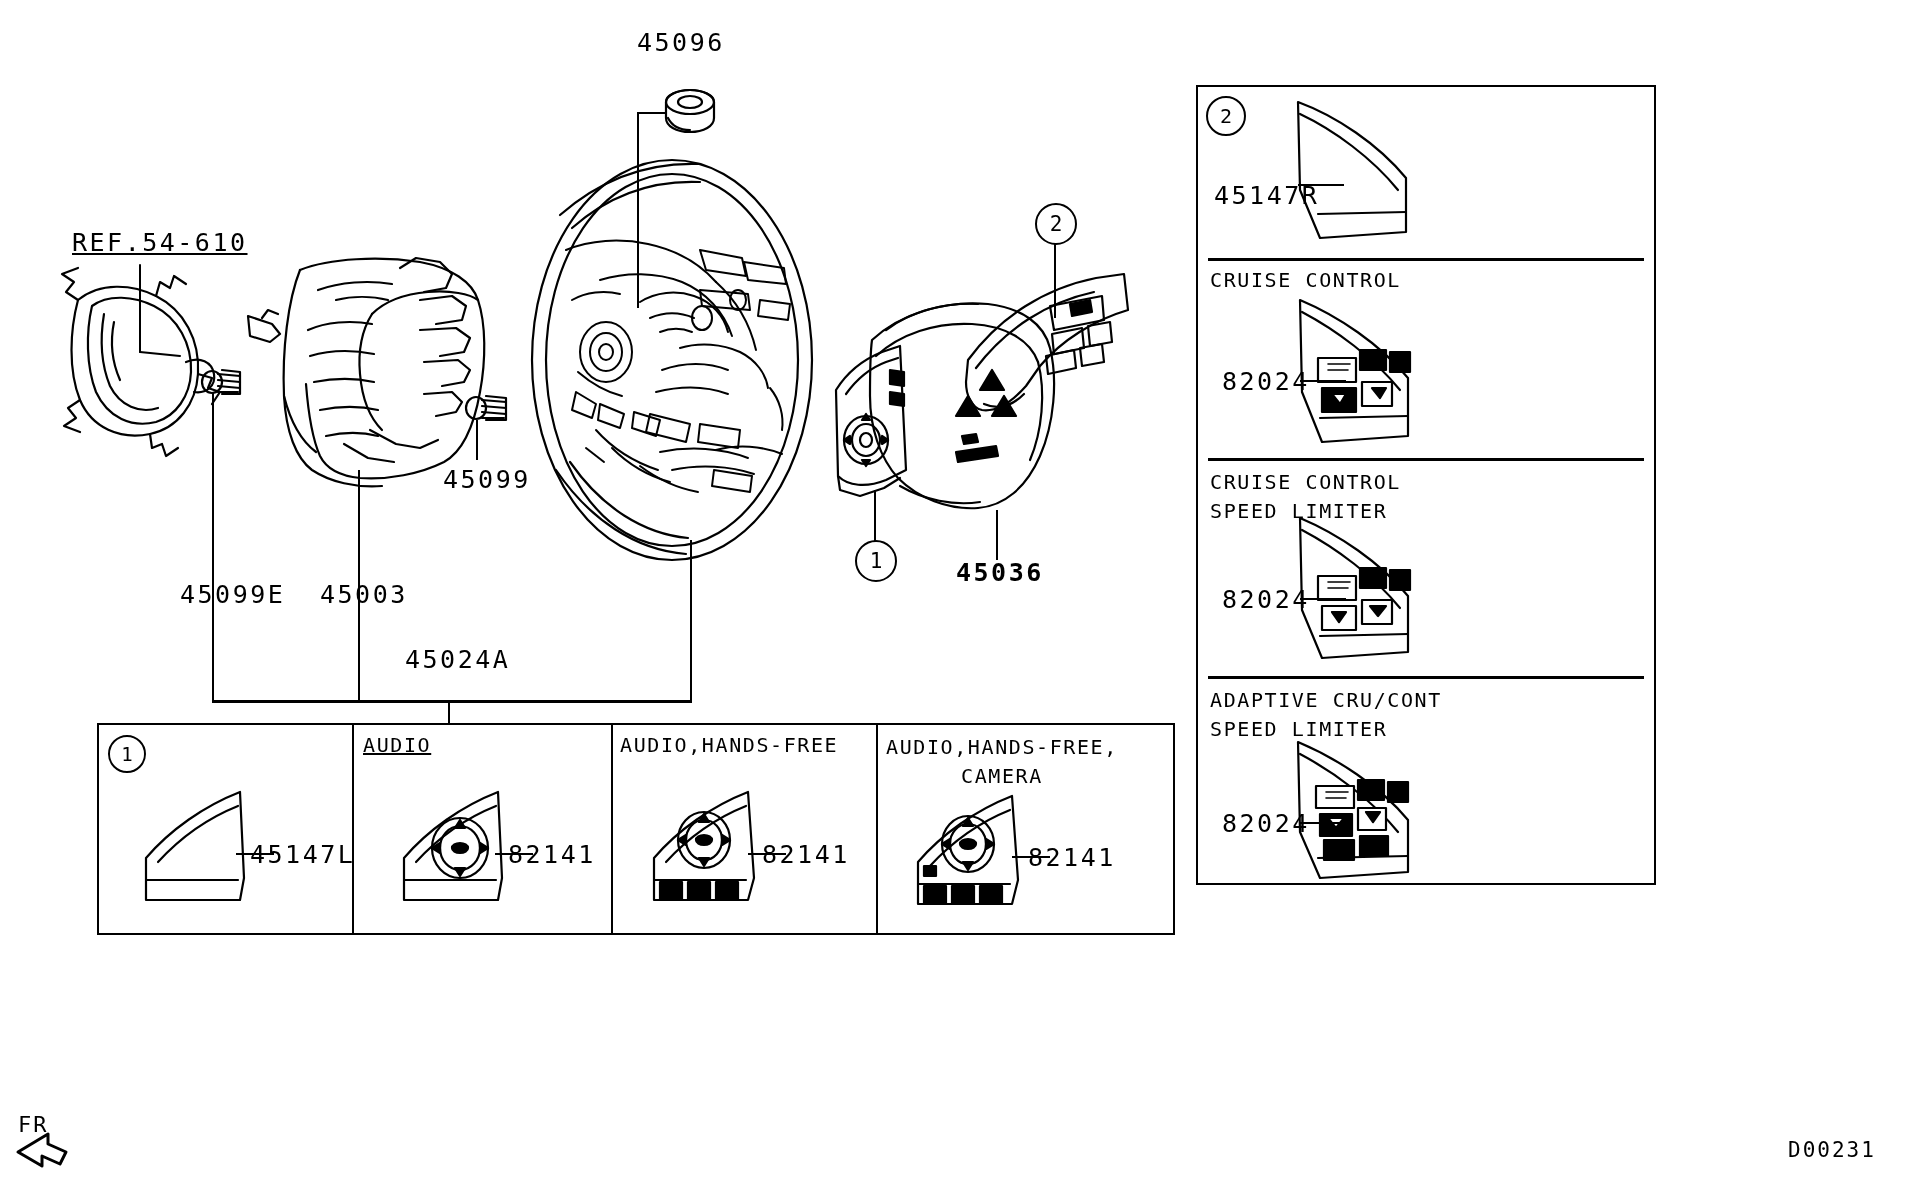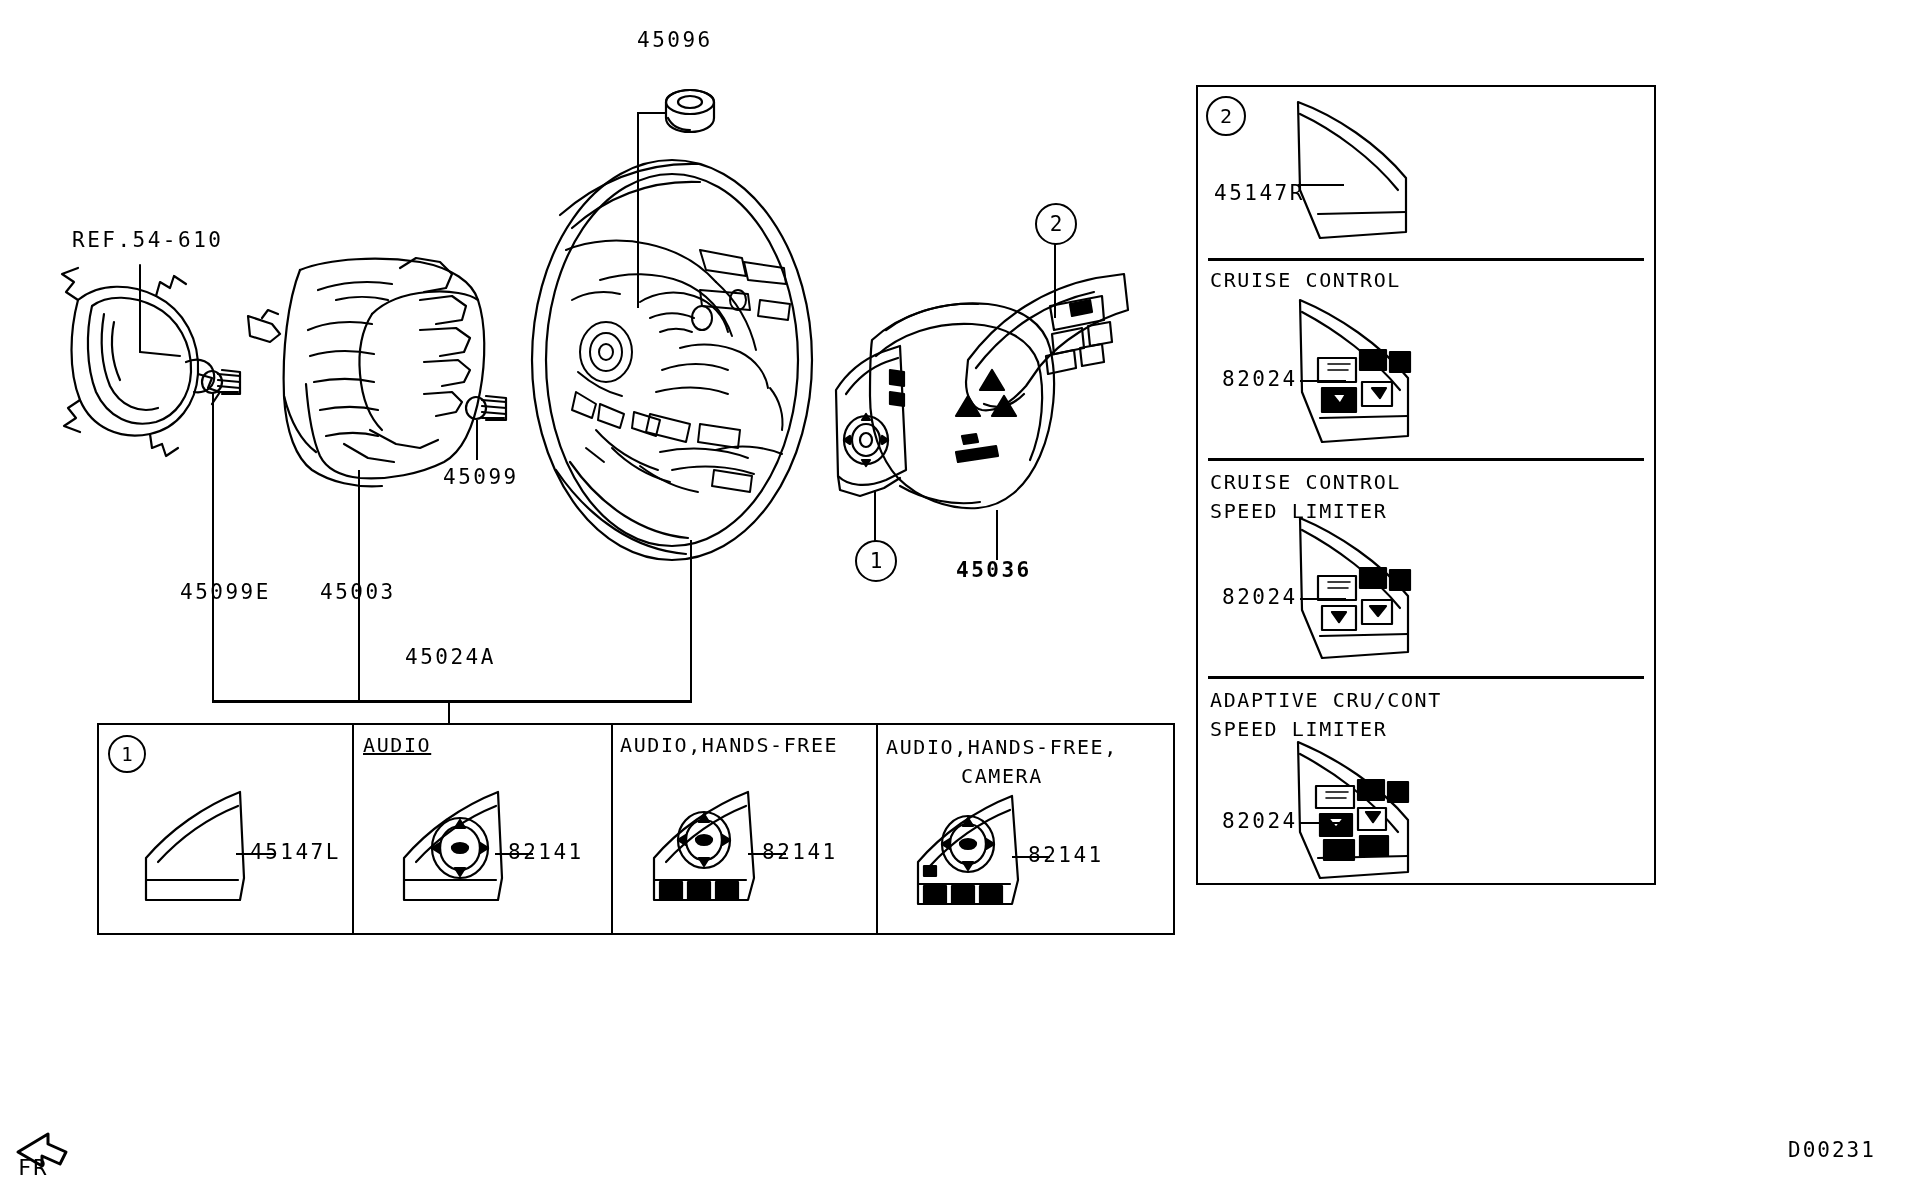--- a/index.html
+++ b/index.html
@@ -1,20 +1,20 @@
 <!DOCTYPE html>
 <html><head>
 <meta charset="utf-8">
 <style>
   html,body{margin:0;padding:0;background:#ffffff;}
   body{width:1907px;height:1187px;position:relative;overflow:hidden;
        font-family:"DejaVu Sans Mono","Liberation Mono",monospace;color:#000;}
-  .lbl{position:absolute;white-space:pre;font-size:21px;letter-spacing:2.5px;color:#000;}
+  .lbl{position:absolute;white-space:pre;font-size:25px;letter-spacing:2.5px;color:#000;}
   .lbl.sm{font-size:20px;letter-spacing:1.6px;}
-  .lbl.xs{font-size:18px;letter-spacing:1px;margin-top:43px;}
+  .lbl.xs{font-size:18px;letter-spacing:1px;}
   .circnum{position:absolute;width:38px;height:38px;border:2px solid #000;border-radius:50%;
            display:flex;align-items:center;justify-content:center;font-size:21px;background:#fff;}
   .box{position:absolute;border:2.5px solid #000;box-sizing:border-box;background:#fff;}
   .hline{position:absolute;background:#000;height:2.5px;}
   .thin{position:absolute;background:#000;height:2px;}
   .thinv{position:absolute;background:#000;width:2px;}
   svg{position:absolute;top:0;left:0;overflow:visible;}
   .code{position:absolute;font-size:21px;letter-spacing:2px;}
 </style>
 </head>
@@ -204,21 +204,21 @@
 <div class="thinv" style="left:874px;top:490px;height:52px;"></div>
 <div class="circnum" style="left:855px;top:540px;">
   <span>1</span>
 </div>
 
 <div class="thinv" style="left:1054px;top:240px;height:78px;"></div>
 <div class="circnum" style="left:1035px;top:203px;">
   <span>2</span>
 </div>
 
-<div class="lbl" style="left:72px;top:228px;">REF.54-610</div>
+<div class="lbl" style="left:72px;top:228px;text-decoration:underline;">REF.54-610</div>
 <div class="lbl" style="left:637px;top:28px;">45096</div>
 <div class="lbl" style="left:443px;top:465px;">45099</div>
 <div class="lbl" style="left:180px;top:580px;">45099E</div>
 <div class="lbl" style="left:320px;top:580px;">45003</div>
 <div class="lbl" style="left:405px;top:645px;">45024A</div>
 <div class="lbl" style="left:956px;top:558px;font-weight:bold;">45036</div>
 
 <div class="box" style="left:97px;top:723px;width:1078px;height:212px;"></div>
 <div class="thinv" style="left:352px;top:723px;height:212px;"></div>
 <div class="thinv" style="left:611px;top:723px;height:212px;"></div>

